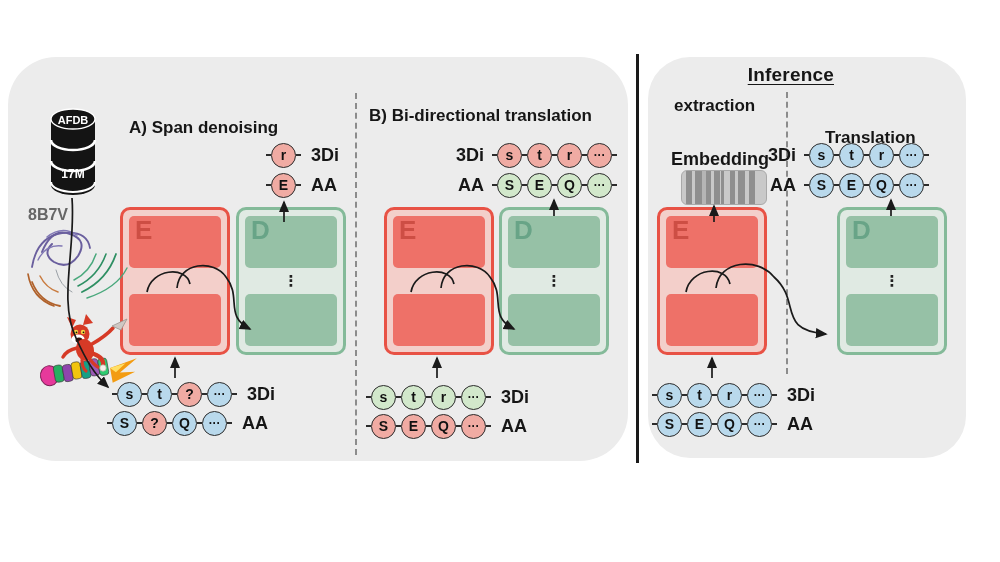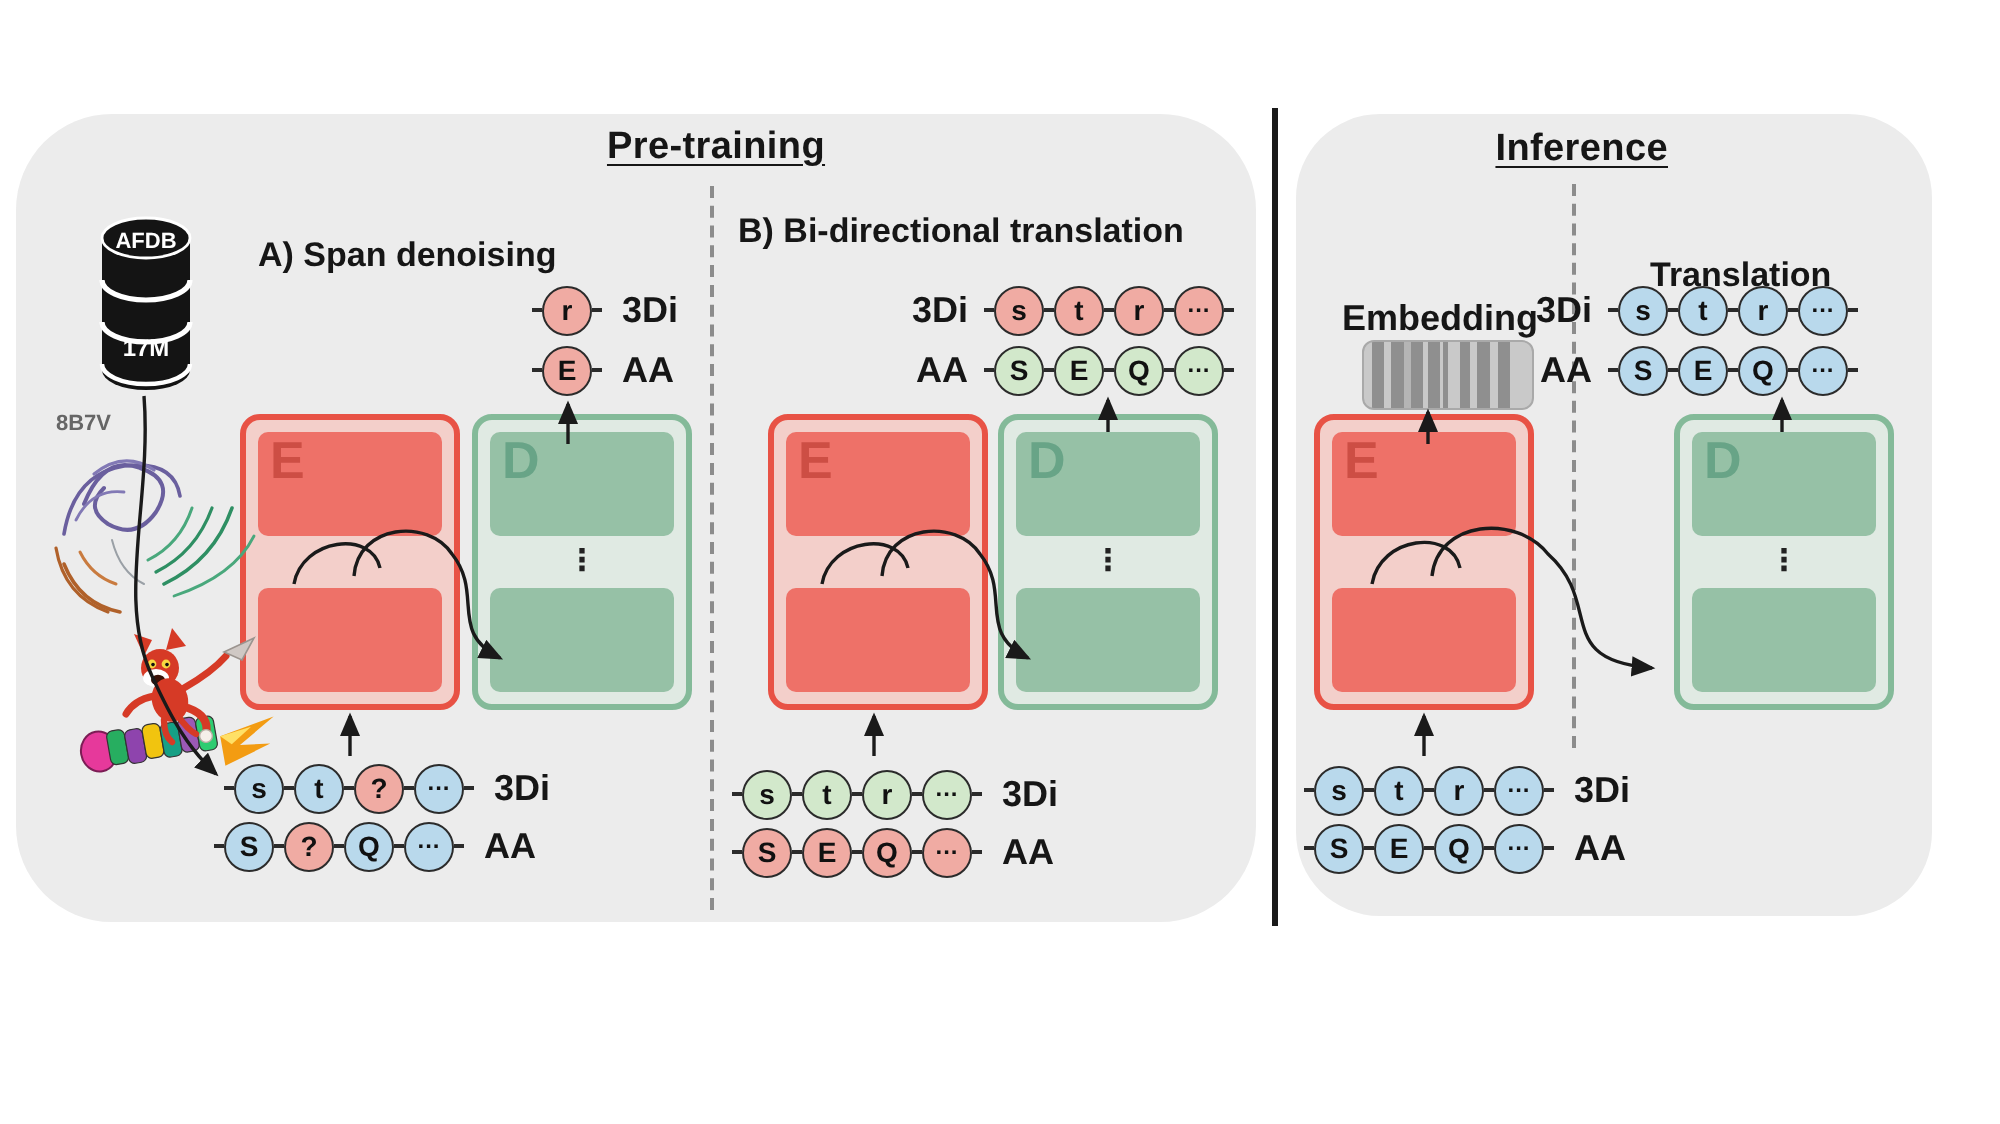--- a/index.html
+++ b/index.html
@@ -48,39 +48,39 @@
   
   .embed-label{position:absolute;left:660px;top:149px;width:120px;text-align:center;
                font-size:18px;font-weight:bold;}
   .barcode{position:absolute;left:681px;top:170px;width:84px;height:33px;border-radius:6px;
            border:1px solid #a9a9a9;
            background:linear-gradient(90deg,
              #c9c9c9 0 5%,#8f8f8f 5% 12%,#c9c9c9 12% 16%,#8f8f8f 16% 24%,#b5b5b5 24% 28%,
              #8f8f8f 28% 35%,#c9c9c9 35% 38%,#8f8f8f 38% 45%,#c9c9c9 45% 47%,#8f8f8f 47% 50%,
              #c9c9c9 50% 57%,#8f8f8f 57% 63%,#c9c9c9 63% 67%,#8f8f8f 67% 75%,#c9c9c9 75% 80%,
              #8f8f8f 80% 87%,#c9c9c9 87% 100%);}
-  .pdb-label{position:absolute;left:16px;top:206px;font-size:11px;color:#666;font-weight:bold;padding-left:12px;}
+  .pdb-label{position:absolute;left:16px;top:206px;font-size:16px;color:#666;font-weight:bold;padding-left:12px;}
   .abs-svg{position:absolute;}
 </style>
 </head>
 <body>
 
 <div class="canvas">
 
   <div class="panel panel-left"></div>
   <div class="panel panel-right"></div>
   <div class="solid-divider"></div>
   <div class="dashed-divider dash-ab"></div>
   <div class="dashed-divider dash-cd"></div>
 
-  <div class="panel-title title-pre">Pre-training</div>
   <div class="panel-title title-inf">Inference</div>
   <div class="heading" style="left:129px;top:105px;margin-top:12px;">A) Span denoising</div>
   <div class="heading" style="left:369px;top:105px;">B) Bi-directional translation</div>
   <div class="heading" style="left:652px;top:95px;">
+    <div class="indent">extraction</div>
   </div>
   <div class="heading" style="left:800px;top:95px;">
     <div class="indent" style="padding-left:25px;margin-top:32px;">Translation</div>
   </div>
 
   <div class="block enc" style="left:120px;top:207px;">
     <div class="blk-inner">
       <span class="blk-letter">E</span>
     </div>
     <div class="blk-band"></div>

